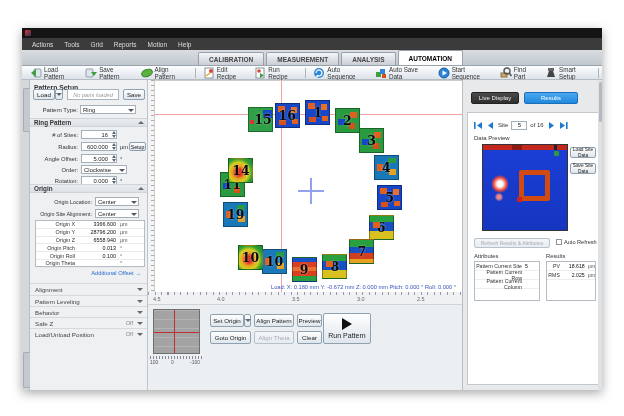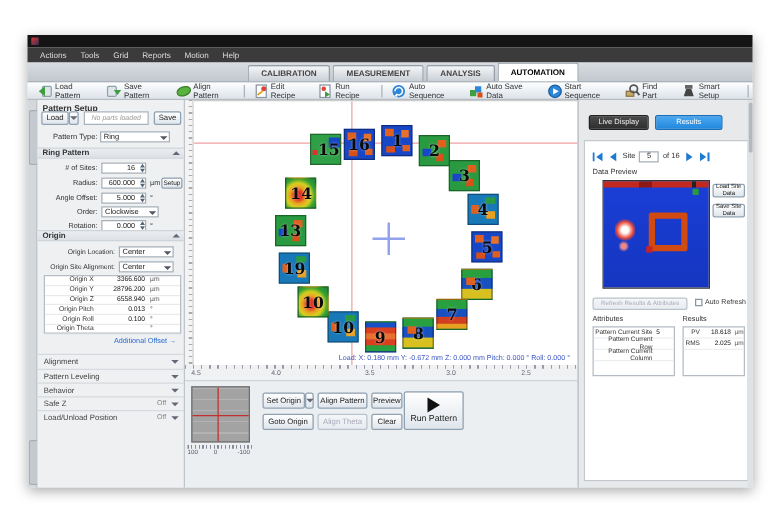--- a/index.html
+++ b/index.html
@@ -74,21 +74,21 @@
   .v-b1 { background:#1747c6; background-image:linear-gradient(#e06020,#e06020),linear-gradient(#e87028,#e87028),linear-gradient(#d85018,#d85018),linear-gradient(#e06020,#e06020);
           background-size:7px 6px,6px 6px,7px 5px,6px 5px; background-position:2px 2px,15px 3px,3px 16px,16px 15px; background-repeat:no-repeat; }
   .v-g1 { background:#2a9a40; background-image:linear-gradient(#e06020,#e06020),linear-gradient(#d85018,#d85018),linear-gradient(#1747c6,#1747c6);
           background-size:7px 6px,6px 6px,7px 6px; background-position:14px 3px,13px 14px,2px 10px; background-repeat:no-repeat; }
   .v-b2 { background:#1878b8; background-image:linear-gradient(#e06020,#e06020),linear-gradient(#e8a020,#e8a020),linear-gradient(#2a9a40,#2a9a40);
           background-size:6px 7px,7px 6px,8px 5px; background-position:2px 8px,14px 13px,13px 2px; background-repeat:no-repeat; }
   .v-s1 { background:linear-gradient(180deg,#28a040 0 28%,#1850c0 28% 64%,#d8c020 64% 100%); background-color:#1850c0; }
   .v-s1::after { content:""; position:absolute; left:3px; top:6px; width:7px; height:6px; background:#e06020; }
   .v-s2 { background:linear-gradient(180deg,#28a040 0 30%,#1850c0 30% 58%,#d04020 58% 82%,#e8a020 82% 100%); }
   .v-s3 { background:linear-gradient(180deg,#1850c8 0 16%,#d84020 16% 38%,#e87030 38% 58%,#d84020 58% 80%,#28a040 80% 100%); }
-  .v-r1 { background:radial-gradient(circle at 42% 58%,#e03020 0 18%,#e8a020 34%,#d8d020 52%,#30a030 72%,#208040 100%); }
+  .v-r1 { background:radial-gradient(circle at 42% 58%,#e03020 0 18%,#e8a020 34%,#d8d020 52%,#30a030 72%,#208040 100%);margin-top:16px; }
   .v-g2 { background:#30a048; background-image:linear-gradient(#1747c6,#1747c6),linear-gradient(#e03030,#e03030);
           background-size:9px 8px,4px 4px; background-position:14px 2px,1px 12px; background-repeat:no-repeat; }
   #status-line { position:absolute; right:6px; bottom:2px; font-size:5.7px; color:#3a55c0; }
   #hruler { position:absolute; left:126px; top:264px; width:314px; height:12px; background:#f0f1f3;
             background-image:repeating-linear-gradient(90deg,#99a 0 1px,transparent 1px 6.5px); background-size:100% 3px; background-repeat:no-repeat; }
   .xlab { position:absolute; top:4px; font-size:5.5px; color:#667; }
 
   
   #controls { position:absolute; left:126px; top:276px; width:314px; height:86px; background:#eceff1; border-top:1px solid #d0d4d8; }
   #navmap { position:absolute; left:5px; top:4px; width:47px; height:45px; background:#a3a3a3; border:1px solid #6f6f6f;
@@ -460,21 +460,21 @@
           <div class="site v-b2" style="left: 107.022px; top: 167.574px;">
             <span>10</span>
           </div>
           <div class="site v-r1" style="left: 82.9825px; top: 148.28px;">
             <span>10</span>
           </div>
           <div class="site v-b2" style="left: 68.1564px; top: 121.256px;">
             <span>19</span>
           </div>
           <div class="site v-g1" style="left: 64.8006px; top: 90.6147px;">
-            <span>13</span>
+            <span>11</span>
           </div>
           <div class="site v-r1" style="left: 73.4261px; top: 61.0219px;">
             <span>14</span>
           </div>
           <div class="site v-g2" style="left: 92.7198px; top: 26px; justify-content: flex-end;">
             <span>15</span>
           </div>
           <div class="site v-b1" style="left: 119.744px; top: 22.1564px;">
             <span>16</span>
           </div>

